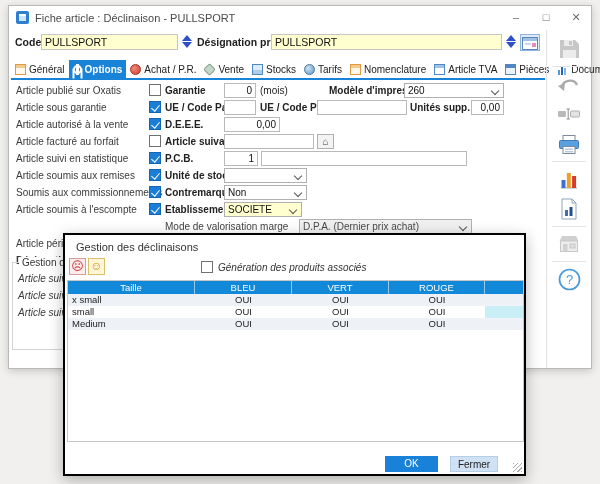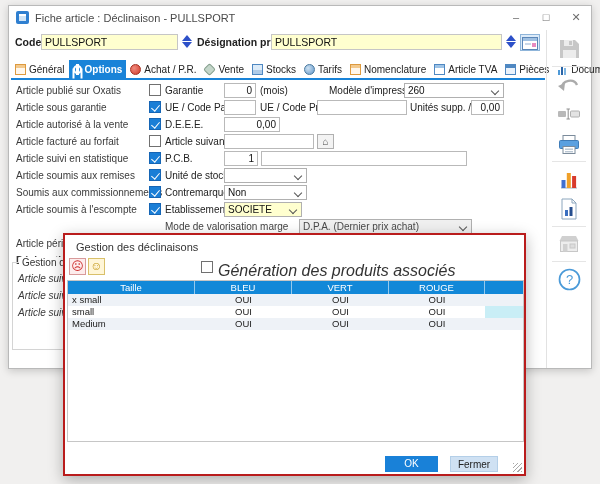--- a/index.html
+++ b/index.html
@@ -46,21 +46,21 @@
   .ti-window { background: #eaf2fb; border: 1px solid #4f88c2; box-shadow: inset 0 3px 0 #4f88c2; }
   .ti-chart  { background:
                  linear-gradient(#4f9ad8,#4f9ad8) 1px 100%/2px 5px no-repeat,
                  linear-gradient(#2c66a8,#2c66a8) 4px 100%/2px 9px no-repeat,
                  linear-gradient(#7fb6e2,#7fb6e2) 7px 100%/2px 7px no-repeat; }
 
   
   .frow { position: absolute; left: 0; right: 46px; height: 16px; font-size: 10px; }
   .lleft { position: absolute; left: 7px; top: 2px; color: #3a3a3a; white-space: nowrap; }
   .lleft.up { font-style: normal; }
-  .lmid { position: absolute; top: 2px; font-weight: 400; color: #222; white-space: nowrap; }
+  .lmid { position: absolute; top: 2px; font-weight: 700; color: #222; white-space: nowrap; }
   .lmid.soft { font-weight: 400; color: #444; }
   .lsuf { position: absolute; top: 2px; color: #222; }
   .cb { position: absolute; top: 1px; width: 12px; height: 12px; border: 1px solid #707070; background: #fff; cursor: pointer; }
   .cb.checked { background: #1a7ed6; border-color: #1565b5; }
   .cb.checked::after { content: ""; position: absolute; left: 3px; top: 1px; width: 4px; height: 7px;
                        border-right: 1.6px solid #fff; border-bottom: 1.6px solid #fff; transform: rotate(40deg); }
   .inp { position: absolute; top: 0; height: 15px; border: 1px solid #b9b9b9; background: #fff;
          font-size: 10px; padding: 0 3px; color: #111; font-family: "Liberation Sans", sans-serif; }
   .inp.num { text-align: right; }
   .sel { position: absolute; top: 0; height: 15px; border: 1px solid #b0b0b0; background: #fff;
@@ -78,28 +78,28 @@
   .ghid { position: absolute; left: 5px; font-size: 10px; font-style: italic; color: #3a3a3a; white-space: nowrap; }
 
   
   .rtools { position: absolute; top: 24px; right: 0; width: 45px; bottom: 0; border-left: 1px solid #e2e2e2;
             display: flex; flex-direction: column; align-items: center; padding-top: 4px; }
   .titem { height: 30px; display: flex; align-items: center; justify-content: center; width: 100%; cursor: pointer; }
   .tsep { width: 34px; border-top: 1px solid #e5e5e5; margin: 2px 0; }
 
   
   .dialog { position: absolute; left: 63px; top: 233px; width: 463px; height: 243px; background: #fff;
-            border: 2px solid #b91c1c; box-shadow: 0 4px 14px rgba(0,0,0,.28); z-index: 10; }
+            border: 2px solid #000000; box-shadow: 0 4px 14px rgba(0,0,0,.28); z-index: 10; }
   .dtitle { position: absolute; left: 11px; top: 6px; font-size: 11px; color: #333; }
   .smiley { position: absolute; top: 23px; width: 17px; height: 17px; text-align: center; line-height: 15px;
             font-size: 12px; padding: 0; cursor: pointer; }
   .s-red { left: 4px; color: #cc2a2a; background: #fdecec; border: 1px solid #d89a9a; }
   .s-yel { left: 23px; color: #c29512; background: #fff6d8; border: 1px solid #d9c06a; }
   .gencb { position: absolute; left: 136px; top: 26px; }
-  .genlab { position: absolute; left: 153px; top: 27px; font-size: 16px; font-style: italic; color: #333; }
+  .genlab { position: absolute; left: 153px; top: 27px; font-size: 10px; font-style: italic; color: #333; }
   .dtable { position: absolute; left: 2px; top: 45px; width: 457px; height: 162px; border: 1px solid #c6c6c6; background: #fff; overflow: hidden; }
   .dthead { display: flex; height: 13px; background: #1288d8; color: #fff; font-size: 9.5px; }
   .dthead span { line-height: 13px; text-align: center; border-right: 1px solid rgba(255,255,255,.55); }
   .dthead span:last-child { border-right: none; }
   .drow { display: flex; height: 12px; font-size: 9.5px; color: #222; }
   .drow span { line-height: 12px; text-align: center; }
   .drow .cl { text-align: left; padding-left: 4px; }
   .drow.odd { background: #eef2f7; }
   .selcell { background: #c9eef6; }
   .dbtn { position: absolute; top: 221px; height: 16px; font-size: 10px; text-align: center; line-height: 16px;

